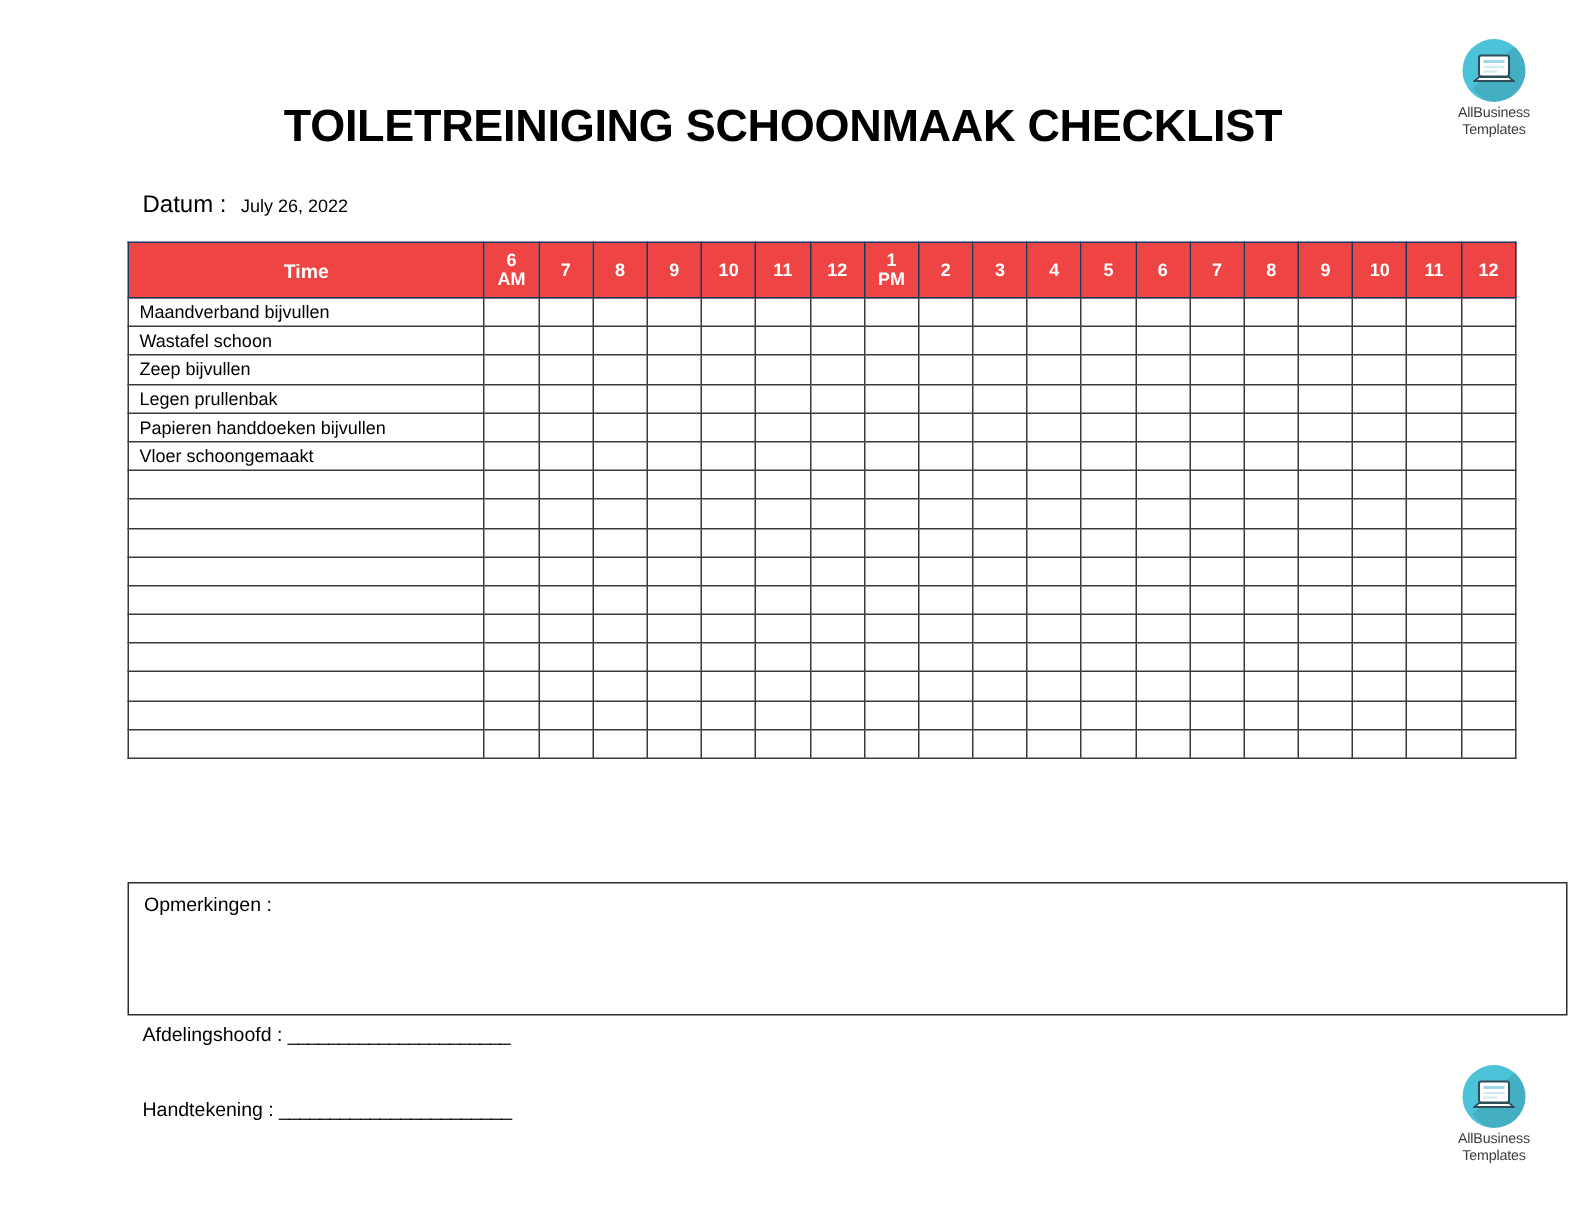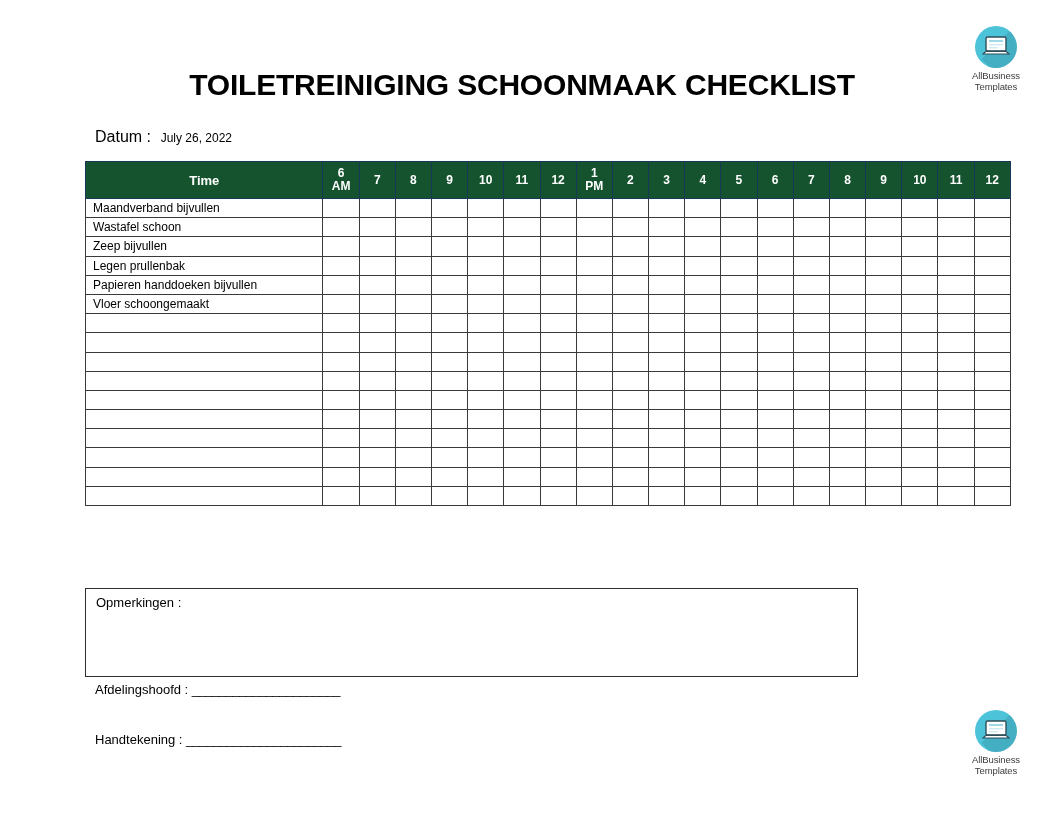--- a/index.html
+++ b/index.html
@@ -88,21 +88,21 @@
     border-collapse: collapse;
     table-layout: fixed;
   }
   .sheet td, .sheet th {
     border: 1px solid #3a3a3a;
     padding: 0;
     height: 19.2px;
     box-sizing: border-box;
   }
   .sheet thead th {
-    background: #14532d;
+    background: #ef4444;
     color: #ffffff;
     font-size: 12px;
     font-weight: bold;
     text-align: center;
     height: 37px;
     line-height: 13px;
     border-color: #16395a;
   }
   .sheet thead th.time-head {
     font-size: 13px;
@@ -115,21 +115,21 @@
     overflow: hidden;
   }
   col.c-time { width: 233px; }
   col.c-hour { width: 35.5px; }
 
   
   .remarks {
     position: absolute;
     left: 85px;
     top: 588px;
-    width: 773px;
+    width: 960px;
     height: 89px;
     border: 1px solid #2e2e2e;
     box-sizing: border-box;
   }
   .remarks-label {
     font-size: 13px;
     padding: 6px 0 0 10px;
   }
 
   

